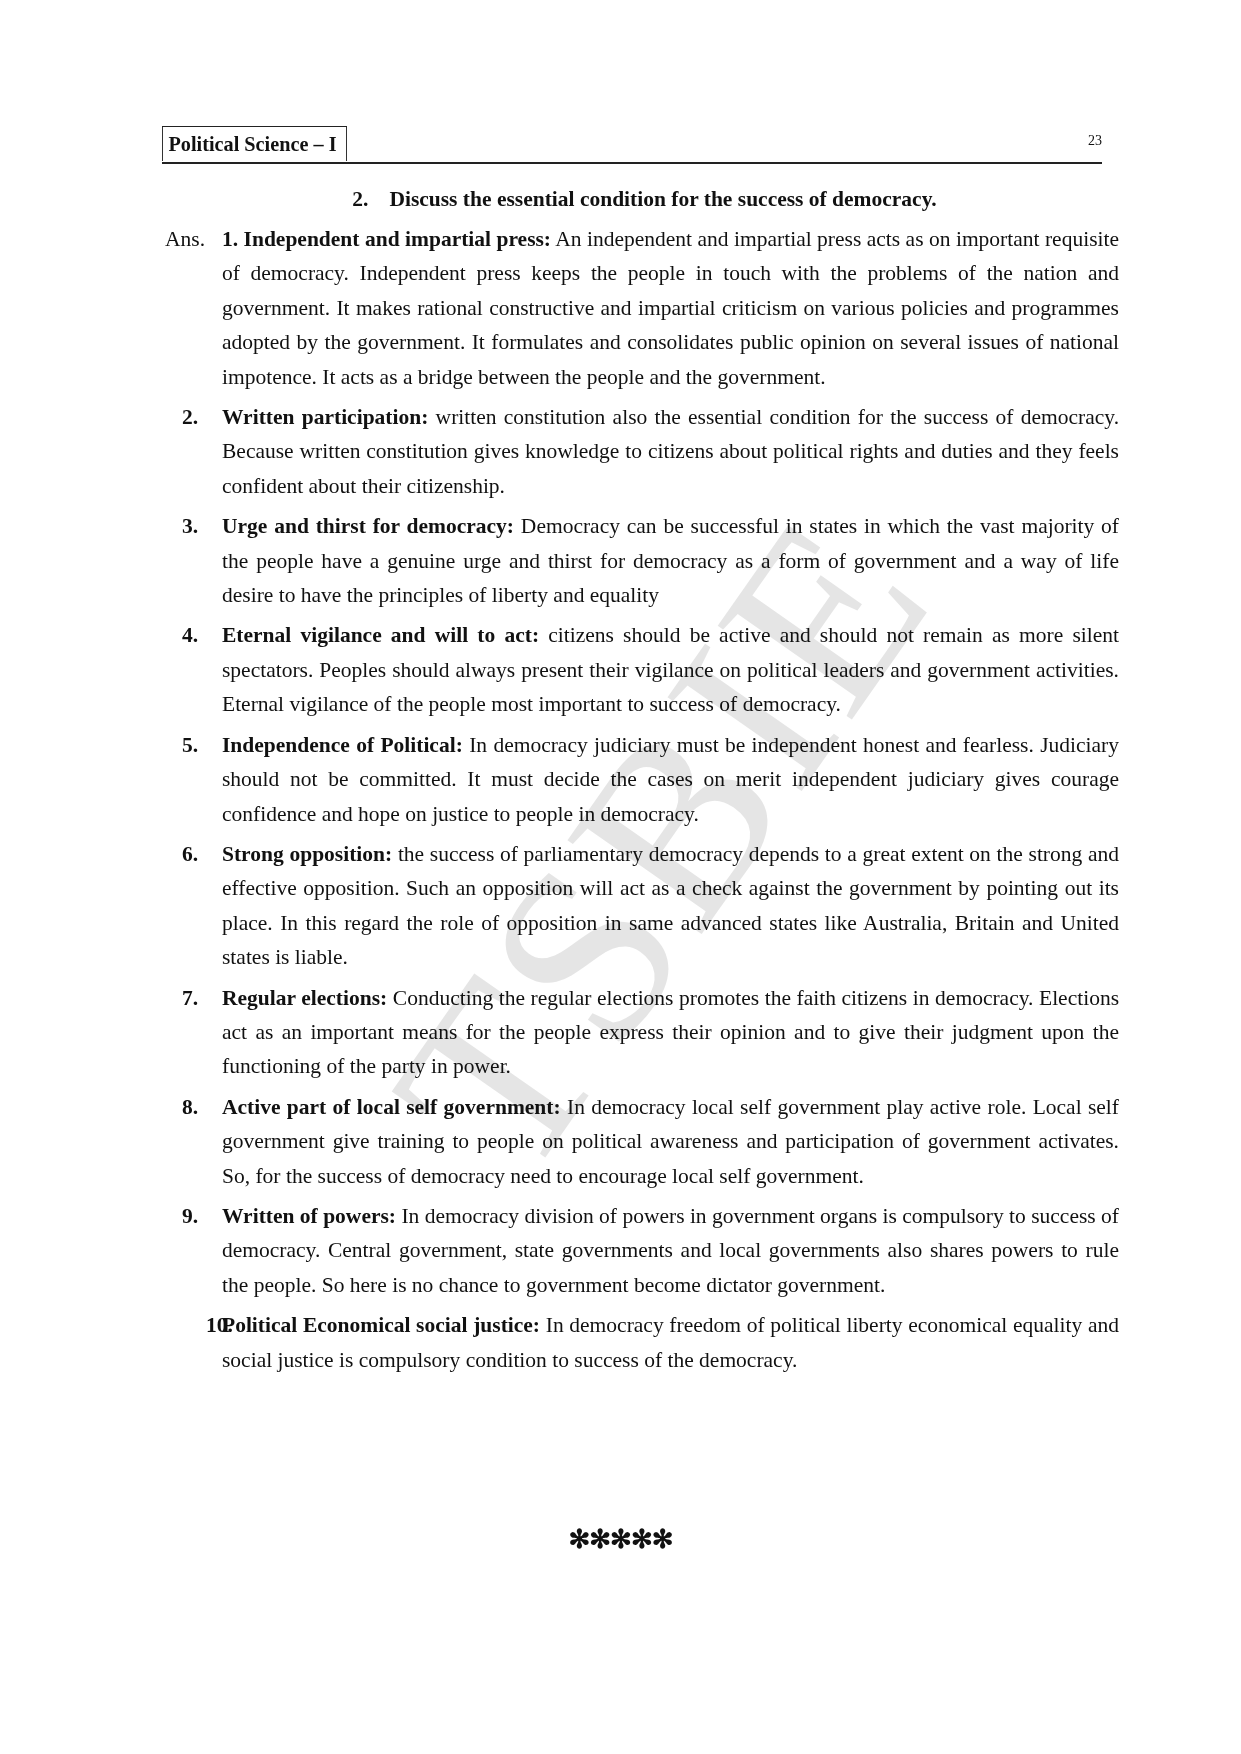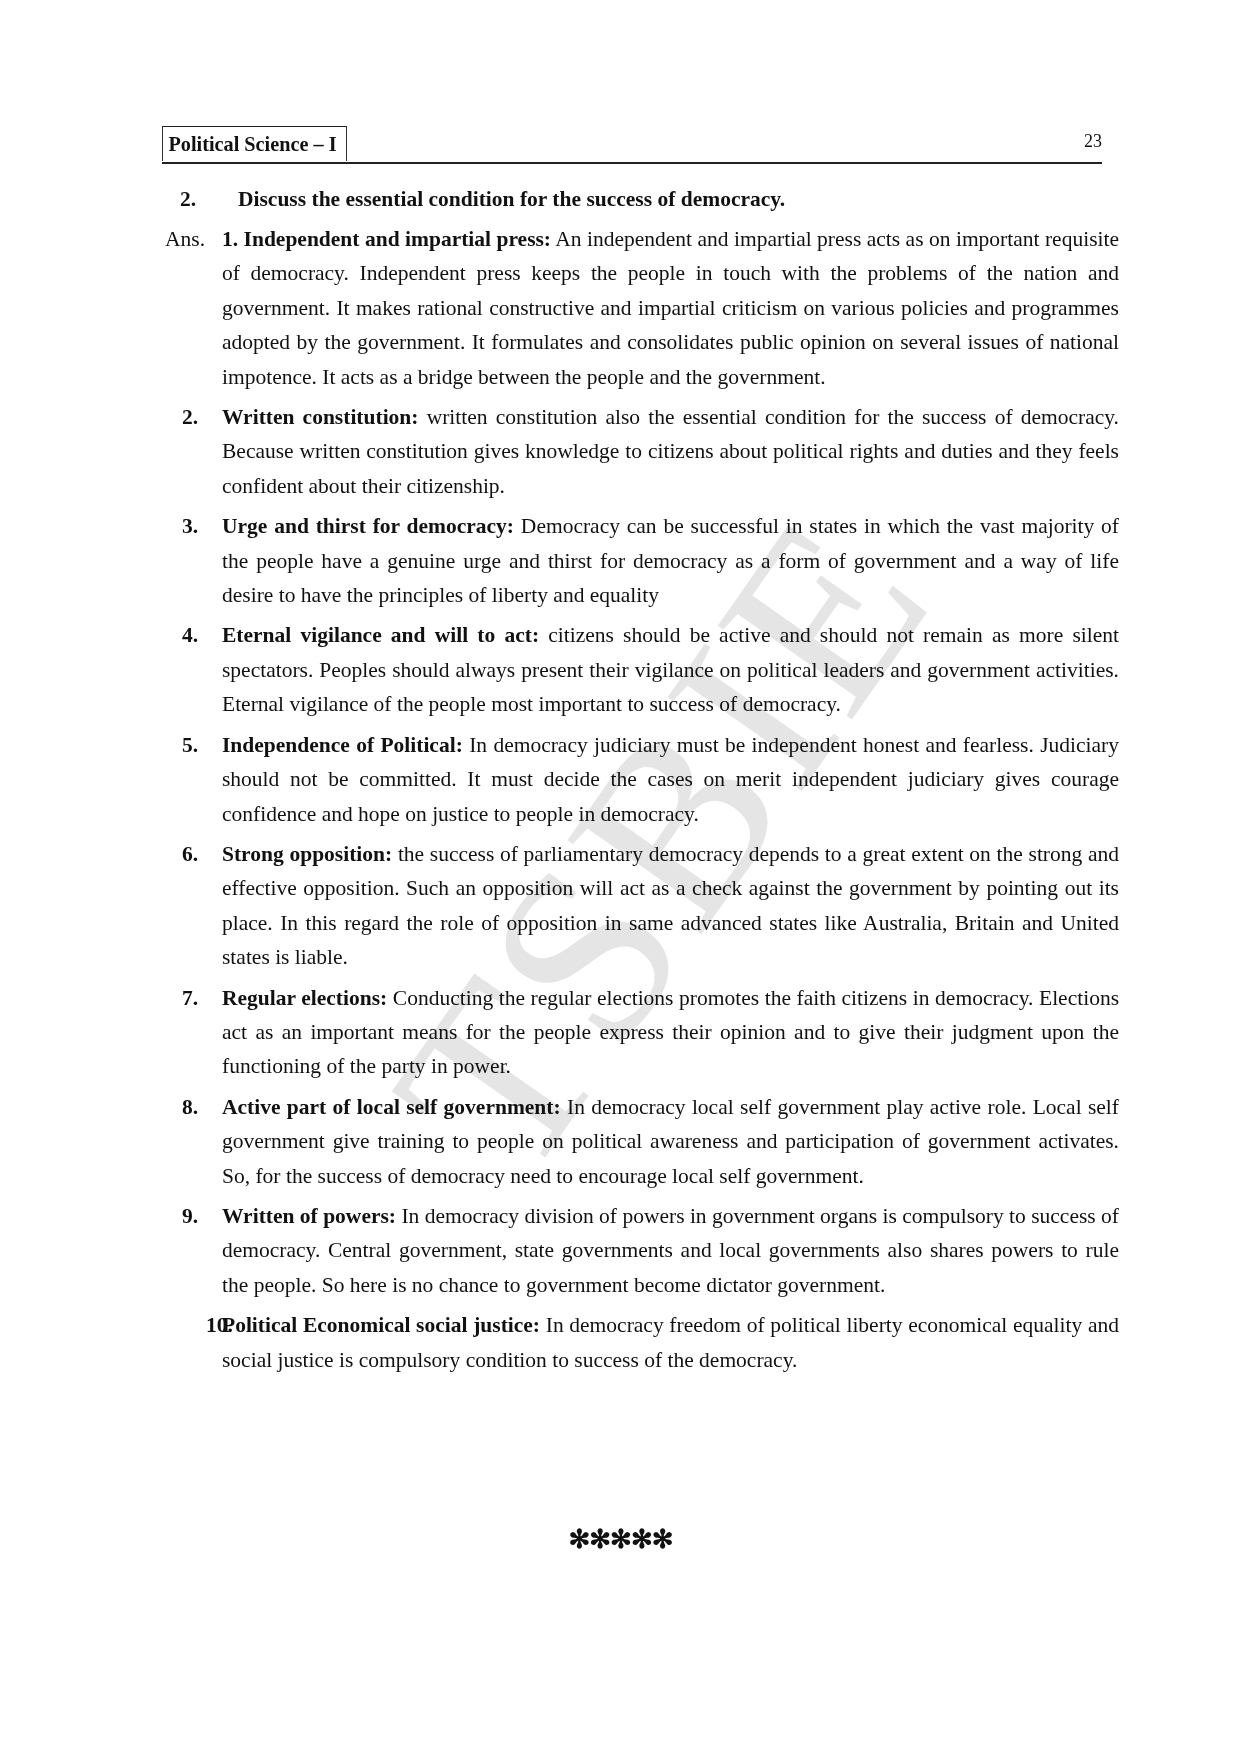--- a/index.html
+++ b/index.html
@@ -14,25 +14,25 @@
       text-align: right;
     }
     .header-box {
       position: absolute; left: 0; top: 0; height: 34px;
       border: 1.5px solid #222; border-bottom: none;
       padding: 0 10px 0 6px;
       font-size: 22px; font-weight: bold; line-height: 34px;
       transform: scaleX(0.92); transform-origin: left;
     }
     .page-num {
-      position: absolute; right: 0; top: 0; font-size: 18px; line-height: 30px;
+      position: absolute; right: 0; top: 0; font-size: 14px; line-height: 30px;
     }
     .question {
-      position: absolute; left: 180px; top: 184px; width: 940px;
-      font-size: 21.5px; font-weight: bold; line-height: 30px;
+      position: absolute; left: 164px; top: 184px; width: 940px;
+      font-size: 21.5px; font-weight: bold; line-height: 30px; text-align: center;
     }
     .question .qnum { display: inline-block; width: 58px; }
     .answer {
       position: absolute; left: 164px; top: 222px; width: 955px;
       font-size: 21.5px; line-height: 34.4px;
     }
     .item { position: relative; padding-left: 58px; margin-bottom: 6px; text-align: justify; }
     .item .num {
       position: absolute; left: 18px; top: 0; font-weight: bold; width: 38px; text-align: left;
     }
@@ -67,21 +67,21 @@
 </div>
 
 <div class="answer">
   <div class="item" style="padding-left:58px;">
     <span class="ans-label">Ans.</span>
     <span class="title">1.</span>
     <span class="title">Independent and impartial press:</span><span> An independent and impartial press acts as on important requisite of democracy. Independent press keeps the people in touch with the problems of the nation and government. It makes rational constructive and impartial criticism on various policies and programmes adopted by the government. It formulates and consolidates public opinion on several issues of national impotence. It acts as a bridge between the people and the government.</span>
   </div>
   <div class="item">
     <span class="num">2.</span>
-    <span class="title">Written constitution:</span><span>  written constitution also the essential condition for the success of democracy. Because written constitution gives knowledge to citizens about political rights and duties and they feels confident about their citizenship.</span>
+    <span class="title">Written participation:</span><span>  written constitution also the essential condition for the success of democracy. Because written constitution gives knowledge to citizens about political rights and duties and they feels confident about their citizenship.</span>
   </div>
   <div class="item">
     <span class="num">3.</span>
     <span class="title">Urge and thirst for democracy:</span><span> Democracy can be successful in states in which the vast majority of the people have a genuine urge and thirst for democracy as a form of government and a way of life desire to have the principles of liberty and equality</span>
   </div>
   <div class="item">
     <span class="num">4.</span>
     <span class="title">Eternal vigilance and will to act:</span><span> citizens should be active and should not remain as more silent spectators. Peoples should always present their vigilance on political leaders and government activities. Eternal vigilance of the people most important to success of democracy.</span>
   </div>
   <div class="item">

